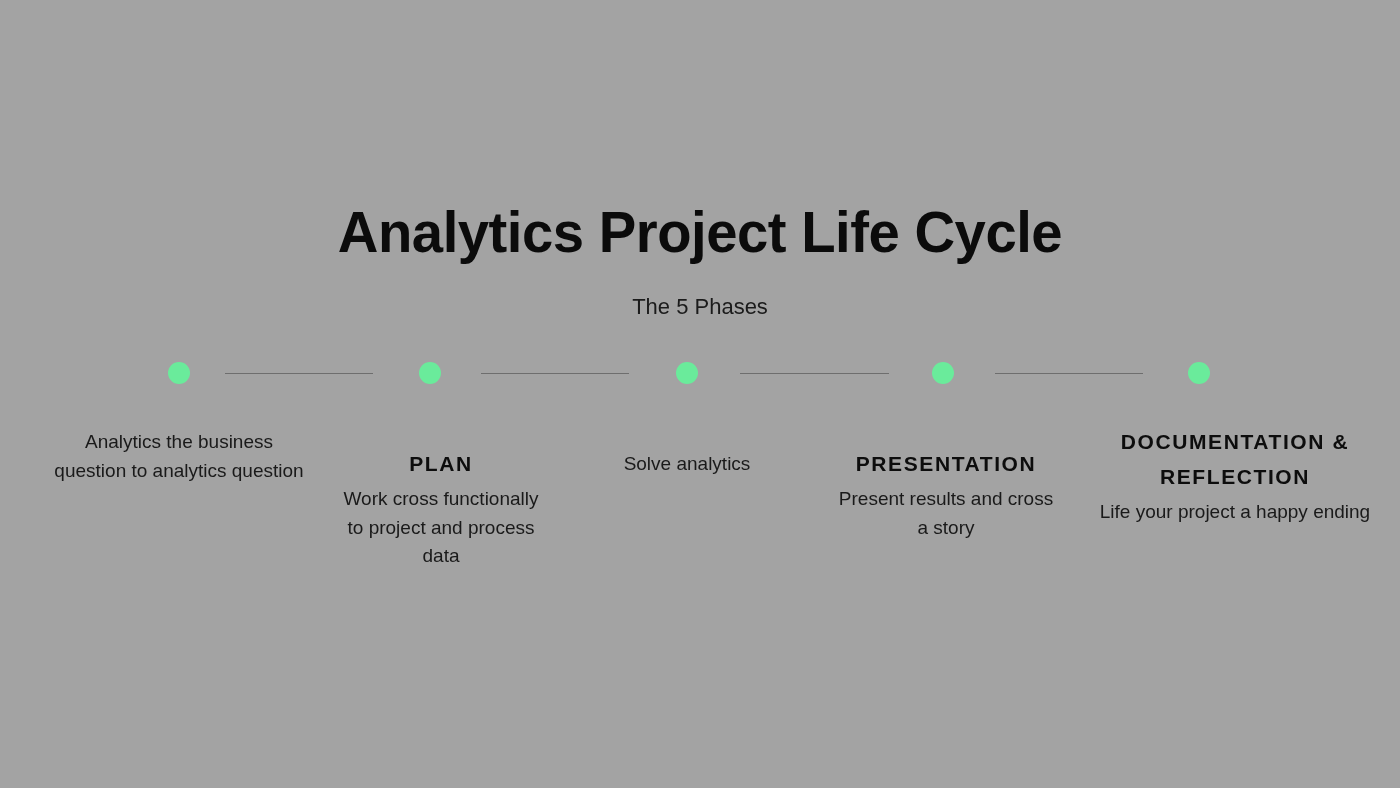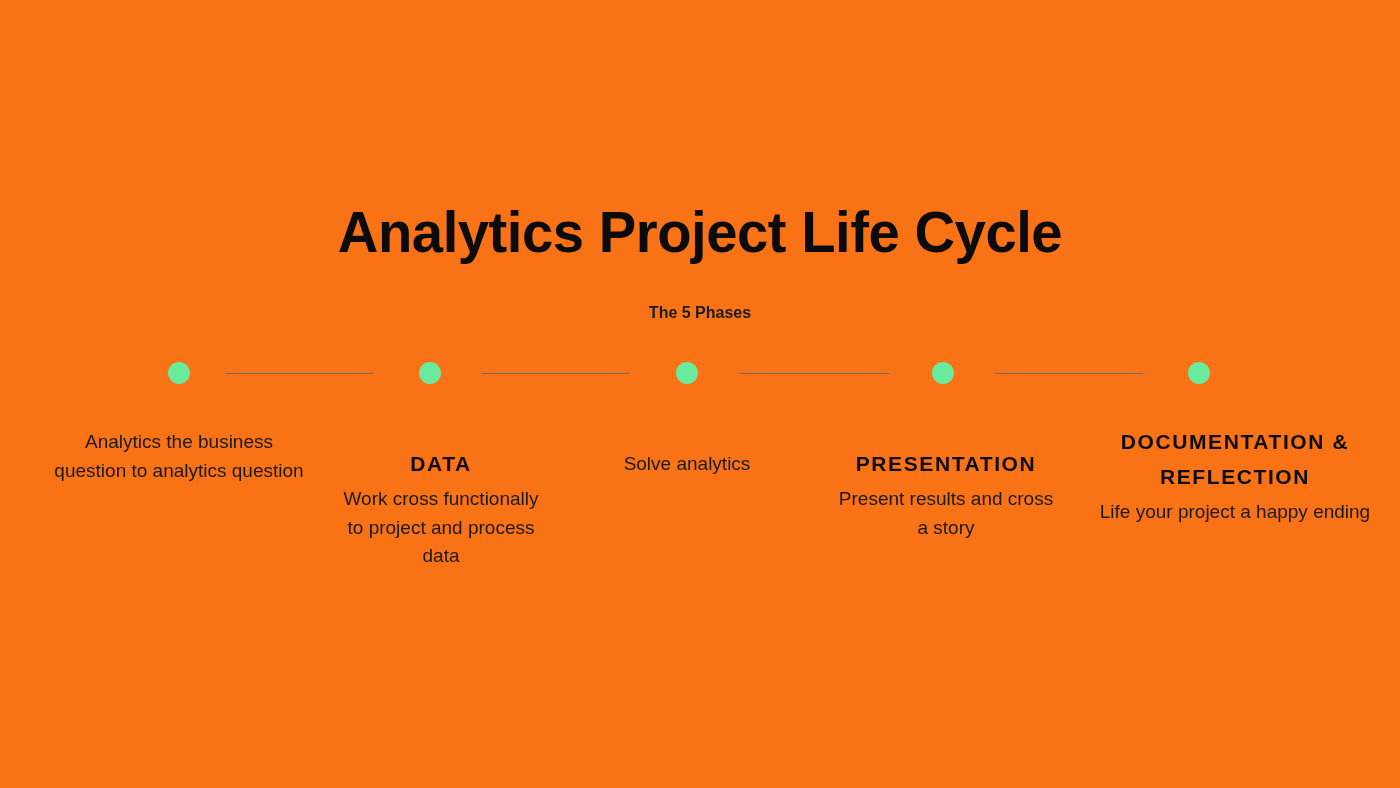--- a/index.html
+++ b/index.html
@@ -13,21 +13,21 @@
     background: #ffffff;
     font-family: "Liberation Sans", "DejaVu Sans", sans-serif;
     color: #111111;
     overflow: hidden;
   }
 
   .slide {
     position: relative;
     width: 1400px;
     height: 788px;
-    background: #f97316;
+    background: #a3a3a3;
   }
 
   
   .heading {
     position: absolute;
     left: 0;
     top: 196px;
     width: 1400px;
     text-align: center;
   }
@@ -38,25 +38,25 @@
     line-height: 72px;
     font-weight: 800;
     letter-spacing: -0.5px;
     color: #0b0b0b;
     font-family: "Liberation Sans", "DejaVu Sans", sans-serif;
     font-stretch: semi-condensed;
     transform: scaleX(0.97);
   }
 
   .slide-subtitle {
-    margin: 8px;
+    margin: 2px;
     padding-top: 22px;
-    font-size: 16px;
+    font-size: 22px;
     line-height: 30px;
-    font-weight: 700;
+    font-weight: 400;
     color: #1b1b1b;
   }
 
   
   .timeline {
     position: absolute;
     left: 0;
     top: 362px;
     width: 1400px;
     height: 24px;
@@ -135,21 +135,21 @@
     <span class="tl-dot" style="left:1188px;"></span>
   </div>
 
   <div class="phases">
 
     <div class="phase" style="left:51px;width:256px;">
       <p class="phase-desc">Analytics the business question to analytics question</p>
     </div>
 
     <div class="phase" style="left:336px;width:210px;top:22px;">
-      <p class="phase-title">DATA</p>
+      <p class="phase-title">PLAN</p>
       <p class="phase-desc">Work cross functionally to project and process data</p>
     </div>
 
     <div class="phase" style="left:577px;width:220px;top:22px;">
       <p class="phase-desc">Solve analytics</p>
     </div>
 
     <div class="phase" style="left:831px;width:230px;top:22px;">
       <p class="phase-title">PRESENTATION</p>
       <p class="phase-desc">Present results and cross a story</p>

